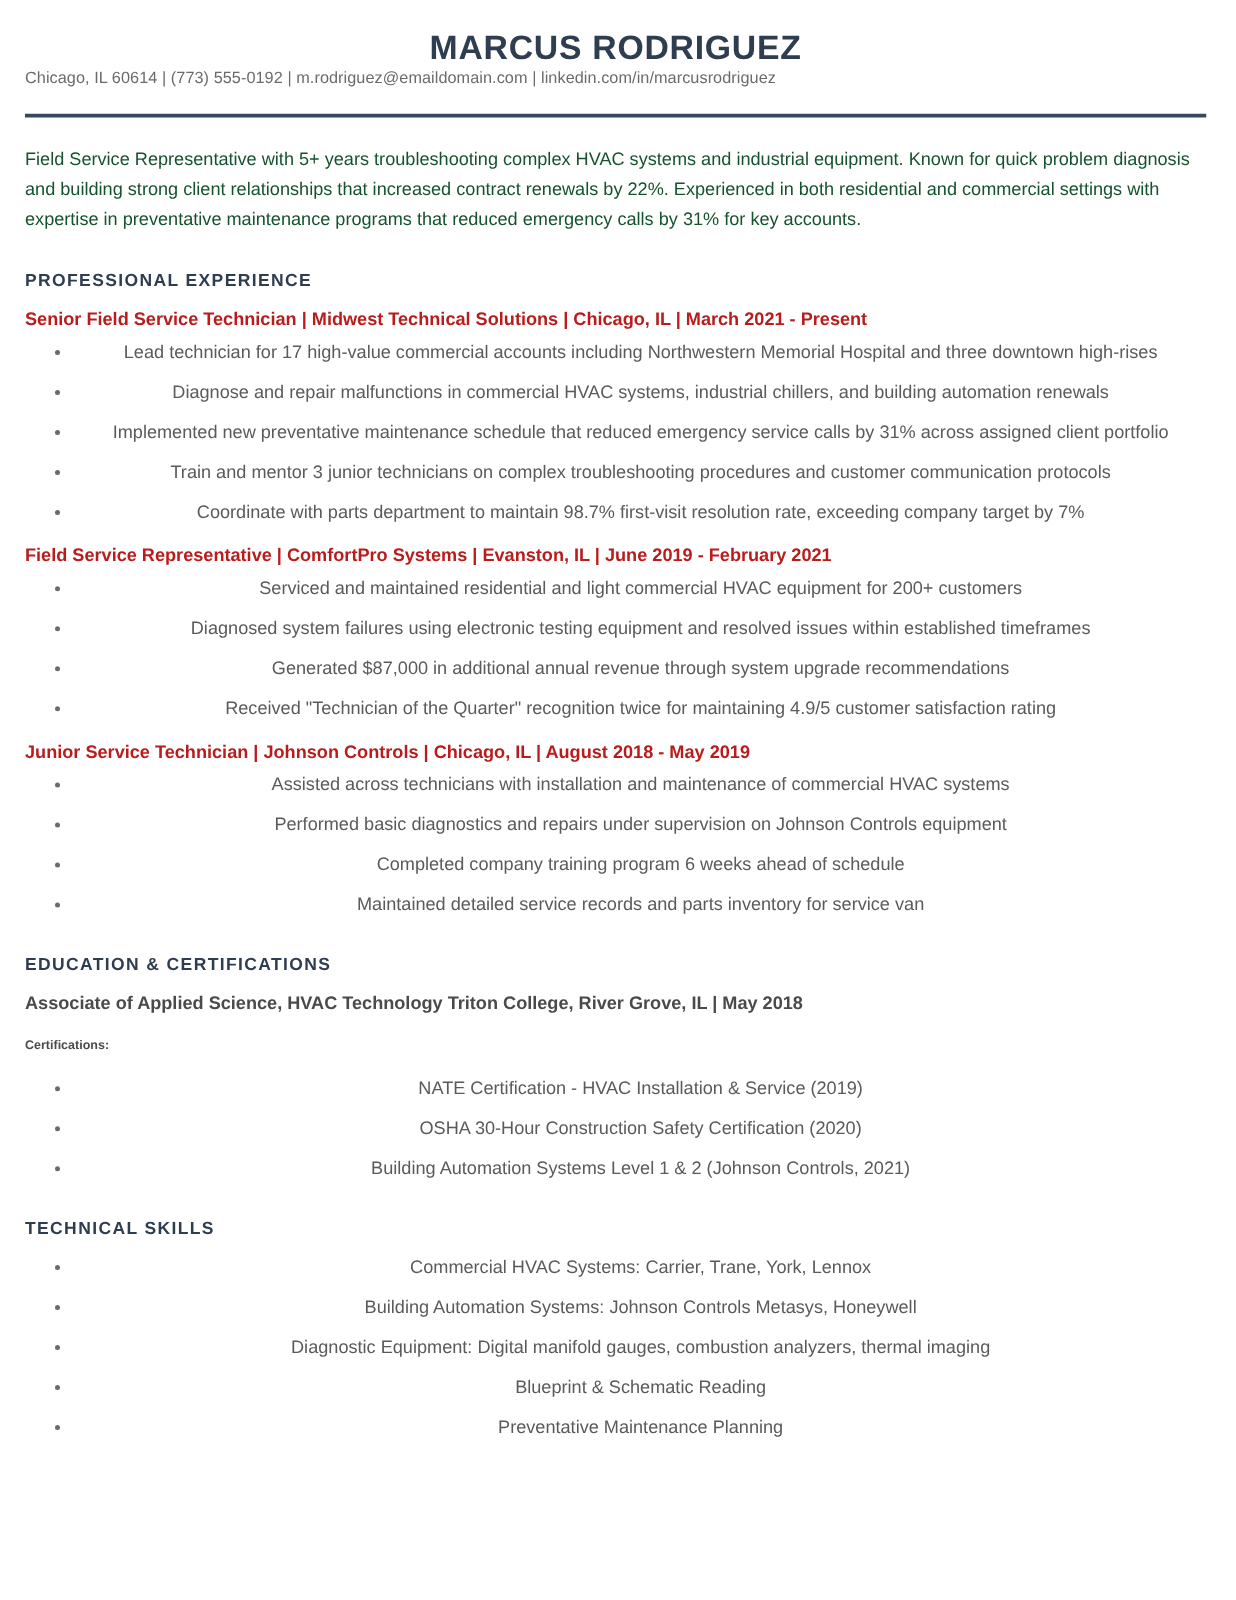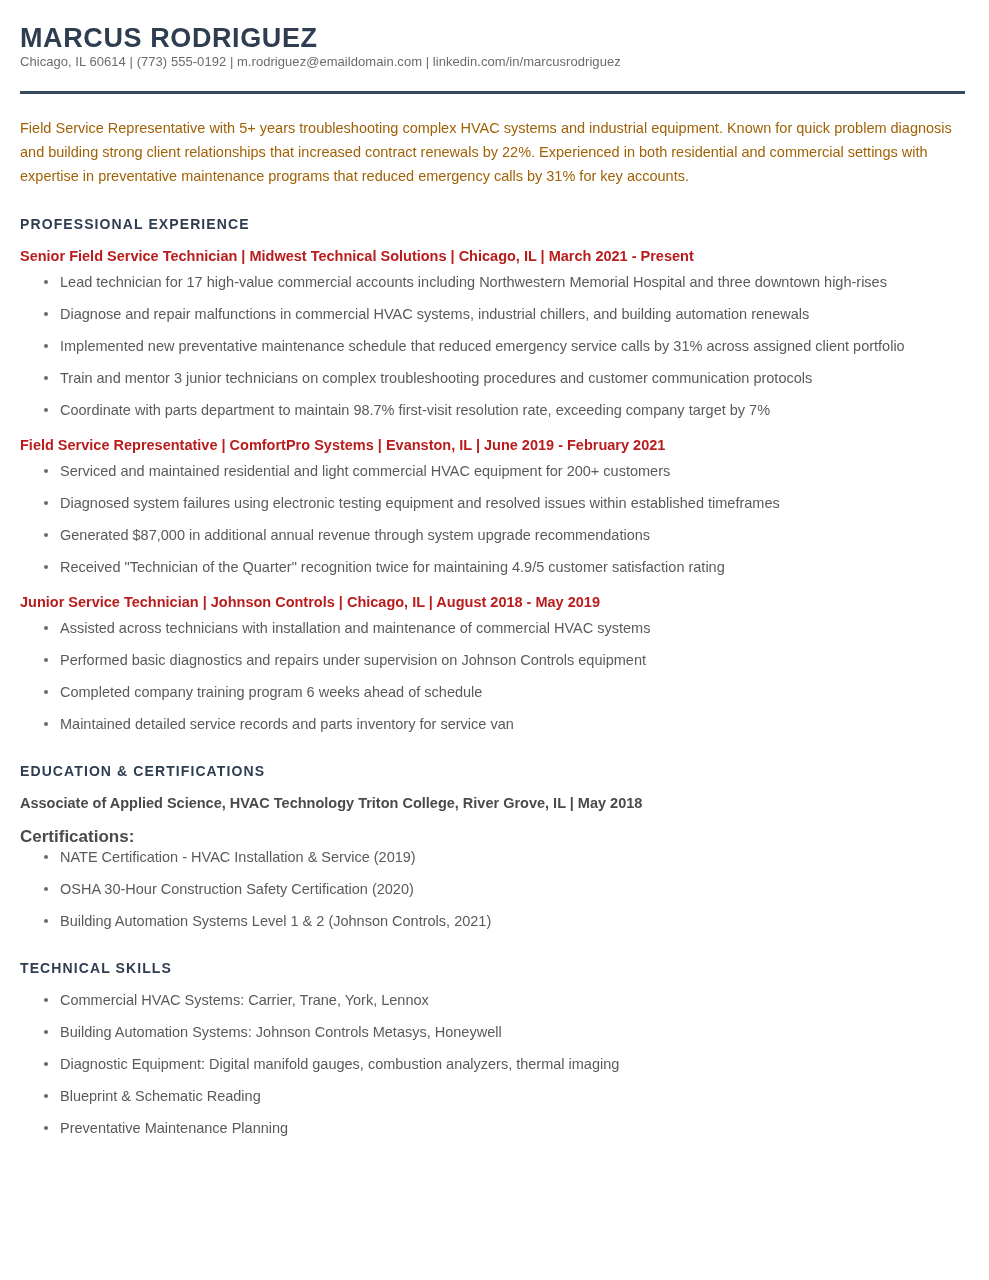--- a/index.html
+++ b/index.html
@@ -25,39 +25,40 @@
   }
 
   
   .name {
     font-size: 27px;
     font-weight: bold;
     color: #2e3d50;
     letter-spacing: 0.6px;
     line-height: 1.1;
     margin-top: 4px;
+    text-align: center;
   }
 
   .contact {
     font-size: 13px;
     color: #6b6b6b;
     letter-spacing: 0.05px;
   }
 
   .header-rule {
     border: 0;
     border-top: 3px solid #36485c;
     margin-top: 22px;
   }
 
   
   .summary {
     font-size: 14.5px;
     line-height: 24px;
-    color: #a16207;
+    color: #14532d;
     margin-top: 22px;
     max-width: 935px;
   }
 
   
   .section-heading {
     font-size: 14px;
     font-weight: bold;
     color: #2e3d50;
     letter-spacing: 1.1px;
@@ -74,20 +75,21 @@
     color: #b91c1c;
     margin-top: 14px;
     margin-bottom: 6px;
     line-height: 20px;
   }
 
   ul.bullets {
     list-style: none;
     margin: 0 0 0 0;
     padding: 0;
+    text-align: center;
   }
 
   ul.bullets li {
     position: relative;
     font-size: 14.5px;
     line-height: 21px;
     color: #5a5a5a;
     padding-left: 40px;
     margin: 0 0 11px 0;
     max-width: 960px;
@@ -107,24 +109,25 @@
   
   .edu-line {
     font-size: 14.5px;
     font-weight: bold;
     color: #4a4a4a;
     line-height: 20px;
     margin-bottom: 14px;
   }
 
   .cert-label {
-    font-size: 17px;
+    font-size: 10px;
     font-weight: bold;
     color: #4a4a4a;
     line-height: 20px;
+    margin-bottom: 14px;
   }
 
   .skills-list { margin-top: 2px; }
 </style>
 </head>
 <body>
 
 <div class="page">
 
   <div>

